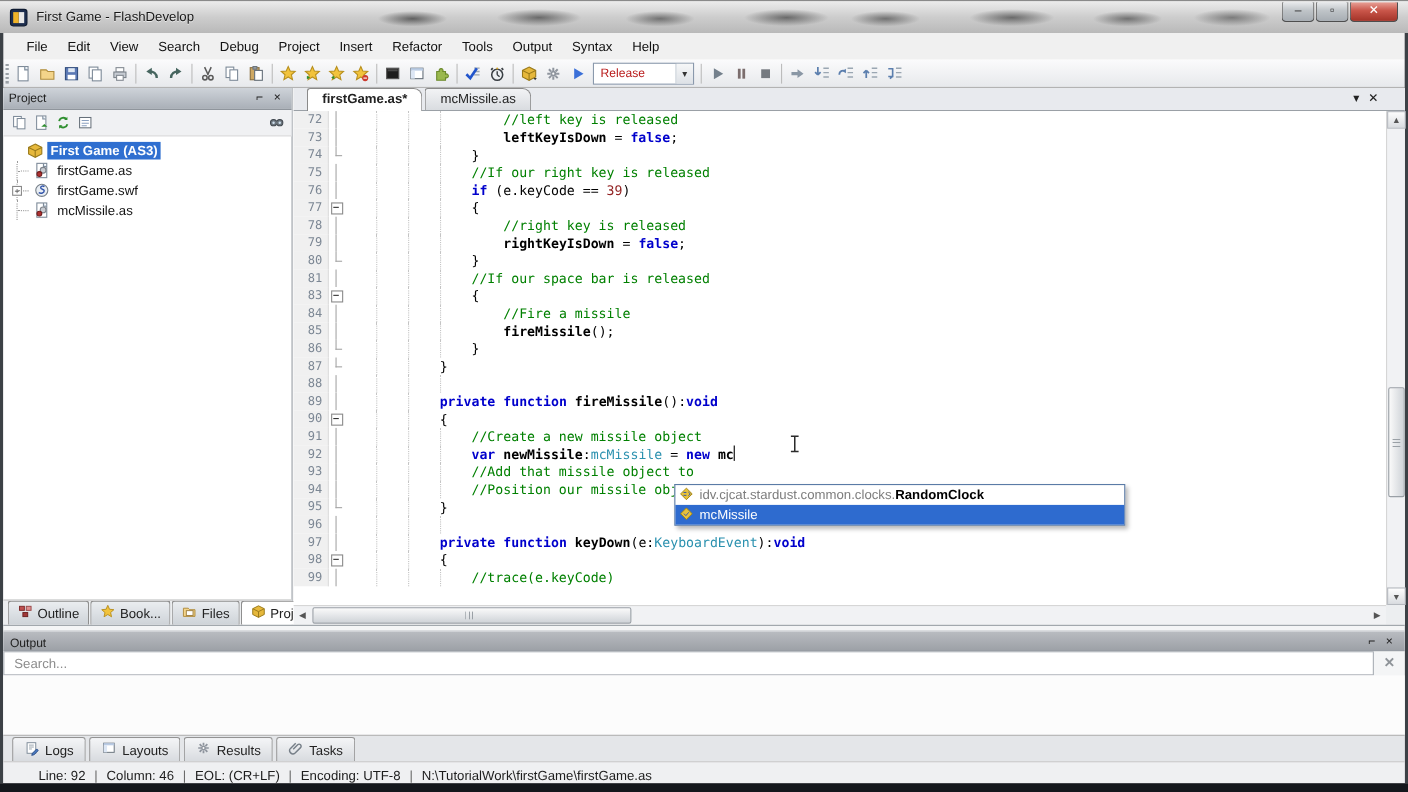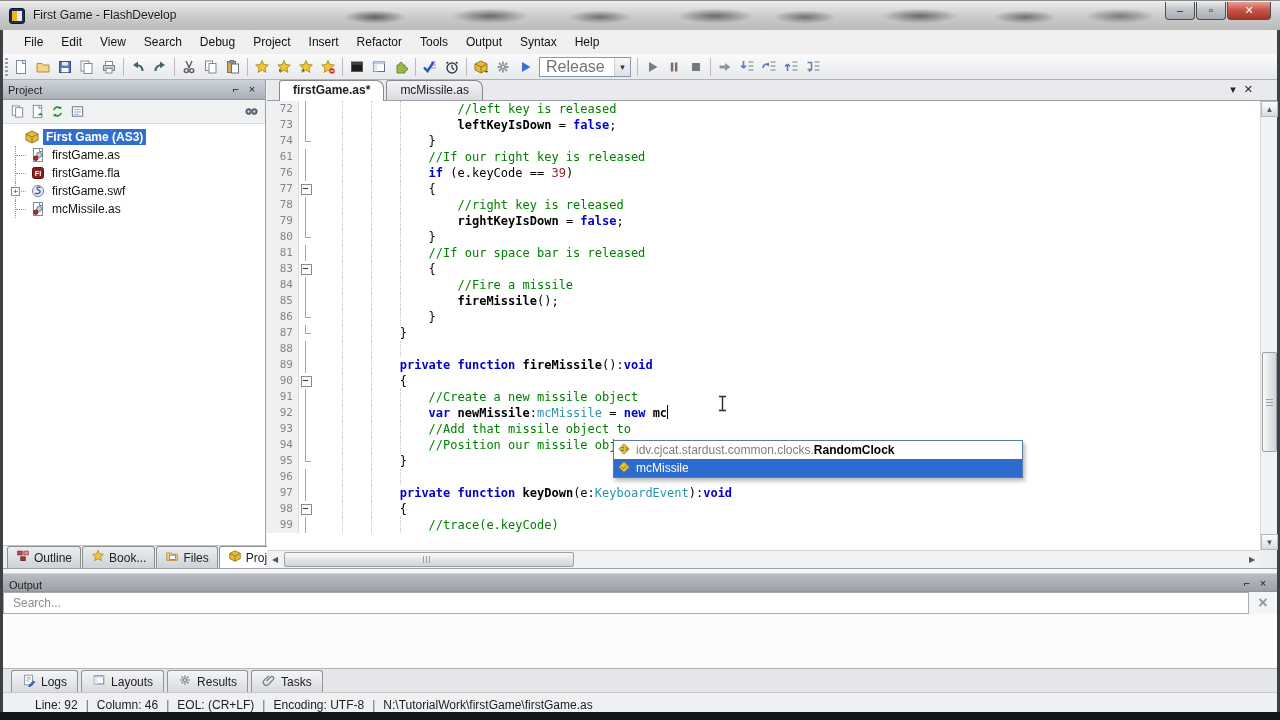--- a/index.html
+++ b/index.html
@@ -42,21 +42,21 @@
   
   .toolbar { position:absolute; left:3px; top:54px; width:1274px; height:26px;
     background:linear-gradient(#fbfbfc,#e7e9ec); border-bottom:1px solid #b3b3b3;
     display:flex; align-items:center; padding-left:2px; }
   .tb-grip { width:6px; height:18px; margin-right:2px;
     background:repeating-linear-gradient(#9aa0a6 0 2px, transparent 2px 4px); width:3px; }
   .tb-icon { width:22px; height:22px; display:flex; align-items:center; justify-content:center; }
   .tb-sep { width:1px; height:18px; background:#bcbcbc; margin:0 3px; }
   .combo { width:92px; height:20px; background:#fff; border:1px solid #8a99ac;
     display:flex; align-items:center; margin:0 3px; position:relative; }
-  .combo .combo-text { font-size:16px; color:#737373; padding-left:6px; flex:1; }
+  .combo .combo-text { font-size:11px; color:#b91c1c; padding-left:6px; flex:1; }
   .combo .combo-caret { width:16px; height:18px; text-align:center; font-size:9px; color:#333;
     line-height:18px; border-left:1px solid #c6cdd6; background:linear-gradient(#f6f7f8,#dde1e6); }
 
   
   .side-border { position:absolute; top:30px; width:3px; height:682px; background:#3c4146; }
   .side-border.left { left:0; } .side-border.right { right:0; }
   .bottom-strip { position:absolute; left:0; top:712px; width:1280px; height:8px; background:#14171c; }
 
   
   .project-panel { position:absolute; left:3px; top:80px; width:263px; height:488px;
@@ -476,28 +476,20 @@
           <span class="tree-conn"></span>
           <span class="tree-icon"><svg viewBox="0 0 16 16" width="16" height="16">
               <rect x="3.5" y="1.5" width="9" height="13" fill="#fff" stroke="#7e8b99"></rect>
               <path d="M9.5 1.5v3h3" fill="#dbe6f2" stroke="#7e8b99"></path>
               <circle cx="9.2" cy="7.8" r="2.6" fill="#c8ccd2" stroke="#7e848c"></circle>
               <circle cx="5.8" cy="11.2" r="2.2" fill="#b03030" stroke="#701d1d"></circle>
             </svg></span>
           <span class="tree-label">firstGame.as</span>
         </div>
         <div class="tree-row">
-          <span class="tree-conn"></span>
-          <span class="tree-icon"><svg viewBox="0 0 16 16" width="16" height="16">
-              <rect x="2.5" y="2.5" width="11" height="11" rx="2" fill="#8a1f1f" stroke="#5d1212"></rect>
-              <text x="8" y="11" font-size="7.5" fill="#fff" text-anchor="middle" font-family="sans-serif" font-weight="bold">Fl</text>
-            </svg></span>
-          <span class="tree-label">firstGame.fla</span>
-        </div>
-        <div class="tree-row">
           <span class="tree-conn">
             <span class="tree-exp">+</span>
           </span>
           <span class="tree-icon"><svg viewBox="0 0 16 16" width="16" height="16">
               <circle cx="8" cy="8" r="5.5" fill="#e9eef4" stroke="#767f88"></circle>
               <path d="M5.2 10.2c2.2 1.1 5 .2 5-1.7 0-1.9-3.2-1-3.2-2.9 0-1.6 2.2-1.9 3.4-.9" fill="none" stroke="#3355aa" stroke-width="1.3"></path>
             </svg></span>
           <span class="tree-label">firstGame.swf</span>
         </div>
         <div class="tree-row">
@@ -562,21 +554,21 @@
           <span class="ln">73</span>
           <span class="fold fold-line"></span>
           <span class="code"><i class="guide" style="left: 4ch;"></i><i class="guide" style="left: 8ch;"></i><i class="guide" style="left: 12ch;"></i><span class="txt">                    <span class="id">leftKeyIsDown</span><span class="pln"> = </span><span class="kw">false</span><span class="pln">;</span></span></span>
         </div>
         <div class="code-line">
           <span class="ln">74</span>
           <span class="fold fold-end"></span>
           <span class="code"><i class="guide" style="left: 4ch;"></i><i class="guide" style="left: 8ch;"></i><i class="guide" style="left: 12ch;"></i><span class="txt">                <span class="pln">}</span></span></span>
         </div>
         <div class="code-line">
-          <span class="ln">61</span>
+          <span class="ln">75</span>
           <span class="fold fold-line"></span>
           <span class="code"><i class="guide" style="left: 4ch;"></i><i class="guide" style="left: 8ch;"></i><i class="guide" style="left: 12ch;"></i><span class="txt">                <span class="cmt">//If our right key is released</span></span></span>
         </div>
         <div class="code-line">
           <span class="ln">76</span>
           <span class="fold fold-line"></span>
           <span class="code"><i class="guide" style="left: 4ch;"></i><i class="guide" style="left: 8ch;"></i><i class="guide" style="left: 12ch;"></i><span class="txt">                <span class="kw">if</span><span class="pln"> (e.keyCode == </span><span class="num">39</span><span class="pln">)</span></span></span>
         </div>
         <div class="code-line">
           <span class="ln">77</span>

